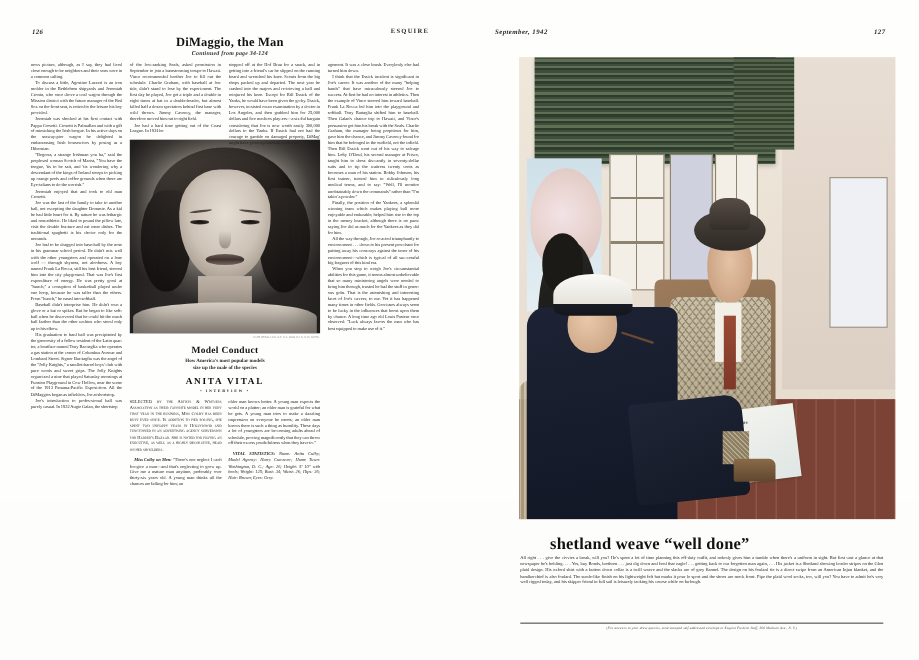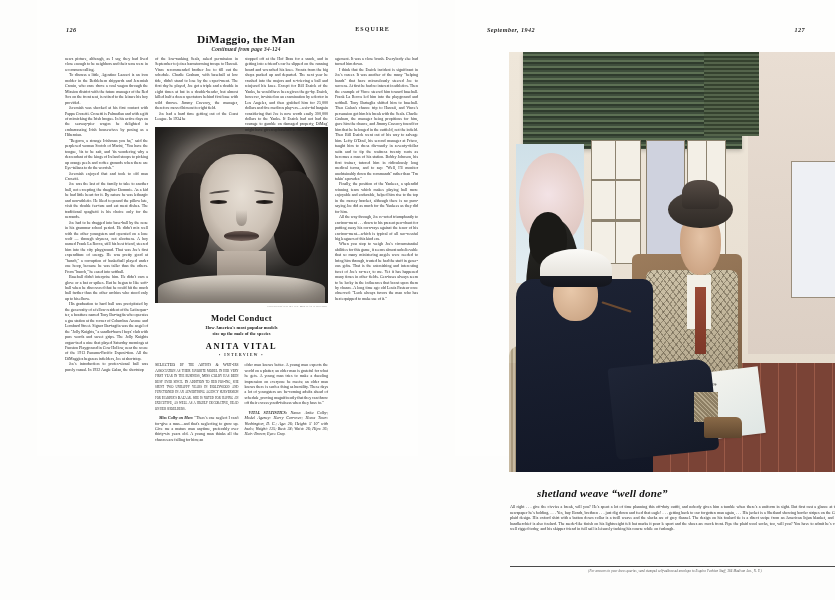--- a/index.html
+++ b/index.html
@@ -3,21 +3,21 @@
 <meta charset="utf-8">
 <style>
   html,body{margin:0;padding:0;}
   body{
     width:835px;height:600px;overflow:hidden;
     background:#ffffff;
     font-family:"Liberation Serif",serif;
     color:#1c1c1c;
   }
   .spread{position:relative;width:835px;height:600px;display:flex;background:#fdfdfc;}
-  .page{position:relative;height:456px;background:#fefefd;margin-left:37px;}
+  .page{position:relative;height:456px;background:#fefefd;}
   .page-left{width:418px;}
   .page-right{width:417px;}
 
   
   .runhead{
     position:absolute;top:26px;height:10px;
     font-size:6.2px;font-weight:bold;font-style:italic;
     letter-spacing:.4px;color:#2a2a2a;
   }
   .runhead.folio-l{left:29px;}
@@ -217,21 +217,21 @@
     background:linear-gradient(160deg,#1f2536 0%,#141926 100%);
     border-radius:4px 16px 6px 6px;transform:rotate(-6deg);}
   .il-shoe{position:absolute;left:57%;bottom:8%;width:11%;height:5%;
     background:linear-gradient(180deg,#8a6a48 0%,#5f472f 100%);border-radius:3px 6px 2px 2px;}
   .il-sock{position:absolute;left:54%;bottom:12%;width:7%;height:7%;
     background:repeating-linear-gradient(45deg,#b5a88c 0 1px,#8d7f64 1px 3px);}
 
   
   .fash-title{
     position:absolute;left:82px;top:487px;width:300px;
-    font-size:11px;font-weight:bold;font-style:italic;color:#111;
+    font-size:15px;font-weight:bold;color:#111;
     letter-spacing:.2px;
   }
   .fash-body{
     position:absolute;left:55px;top:504px;width:330px;
     font-size:4.1px;line-height:5.5px;text-align:justify;color:#262626;
   }
   .fash-rule{
     position:absolute;left:55px;top:566px;width:330px;height:1px;background:#4a4a4a;
   }
   .fash-foot{

